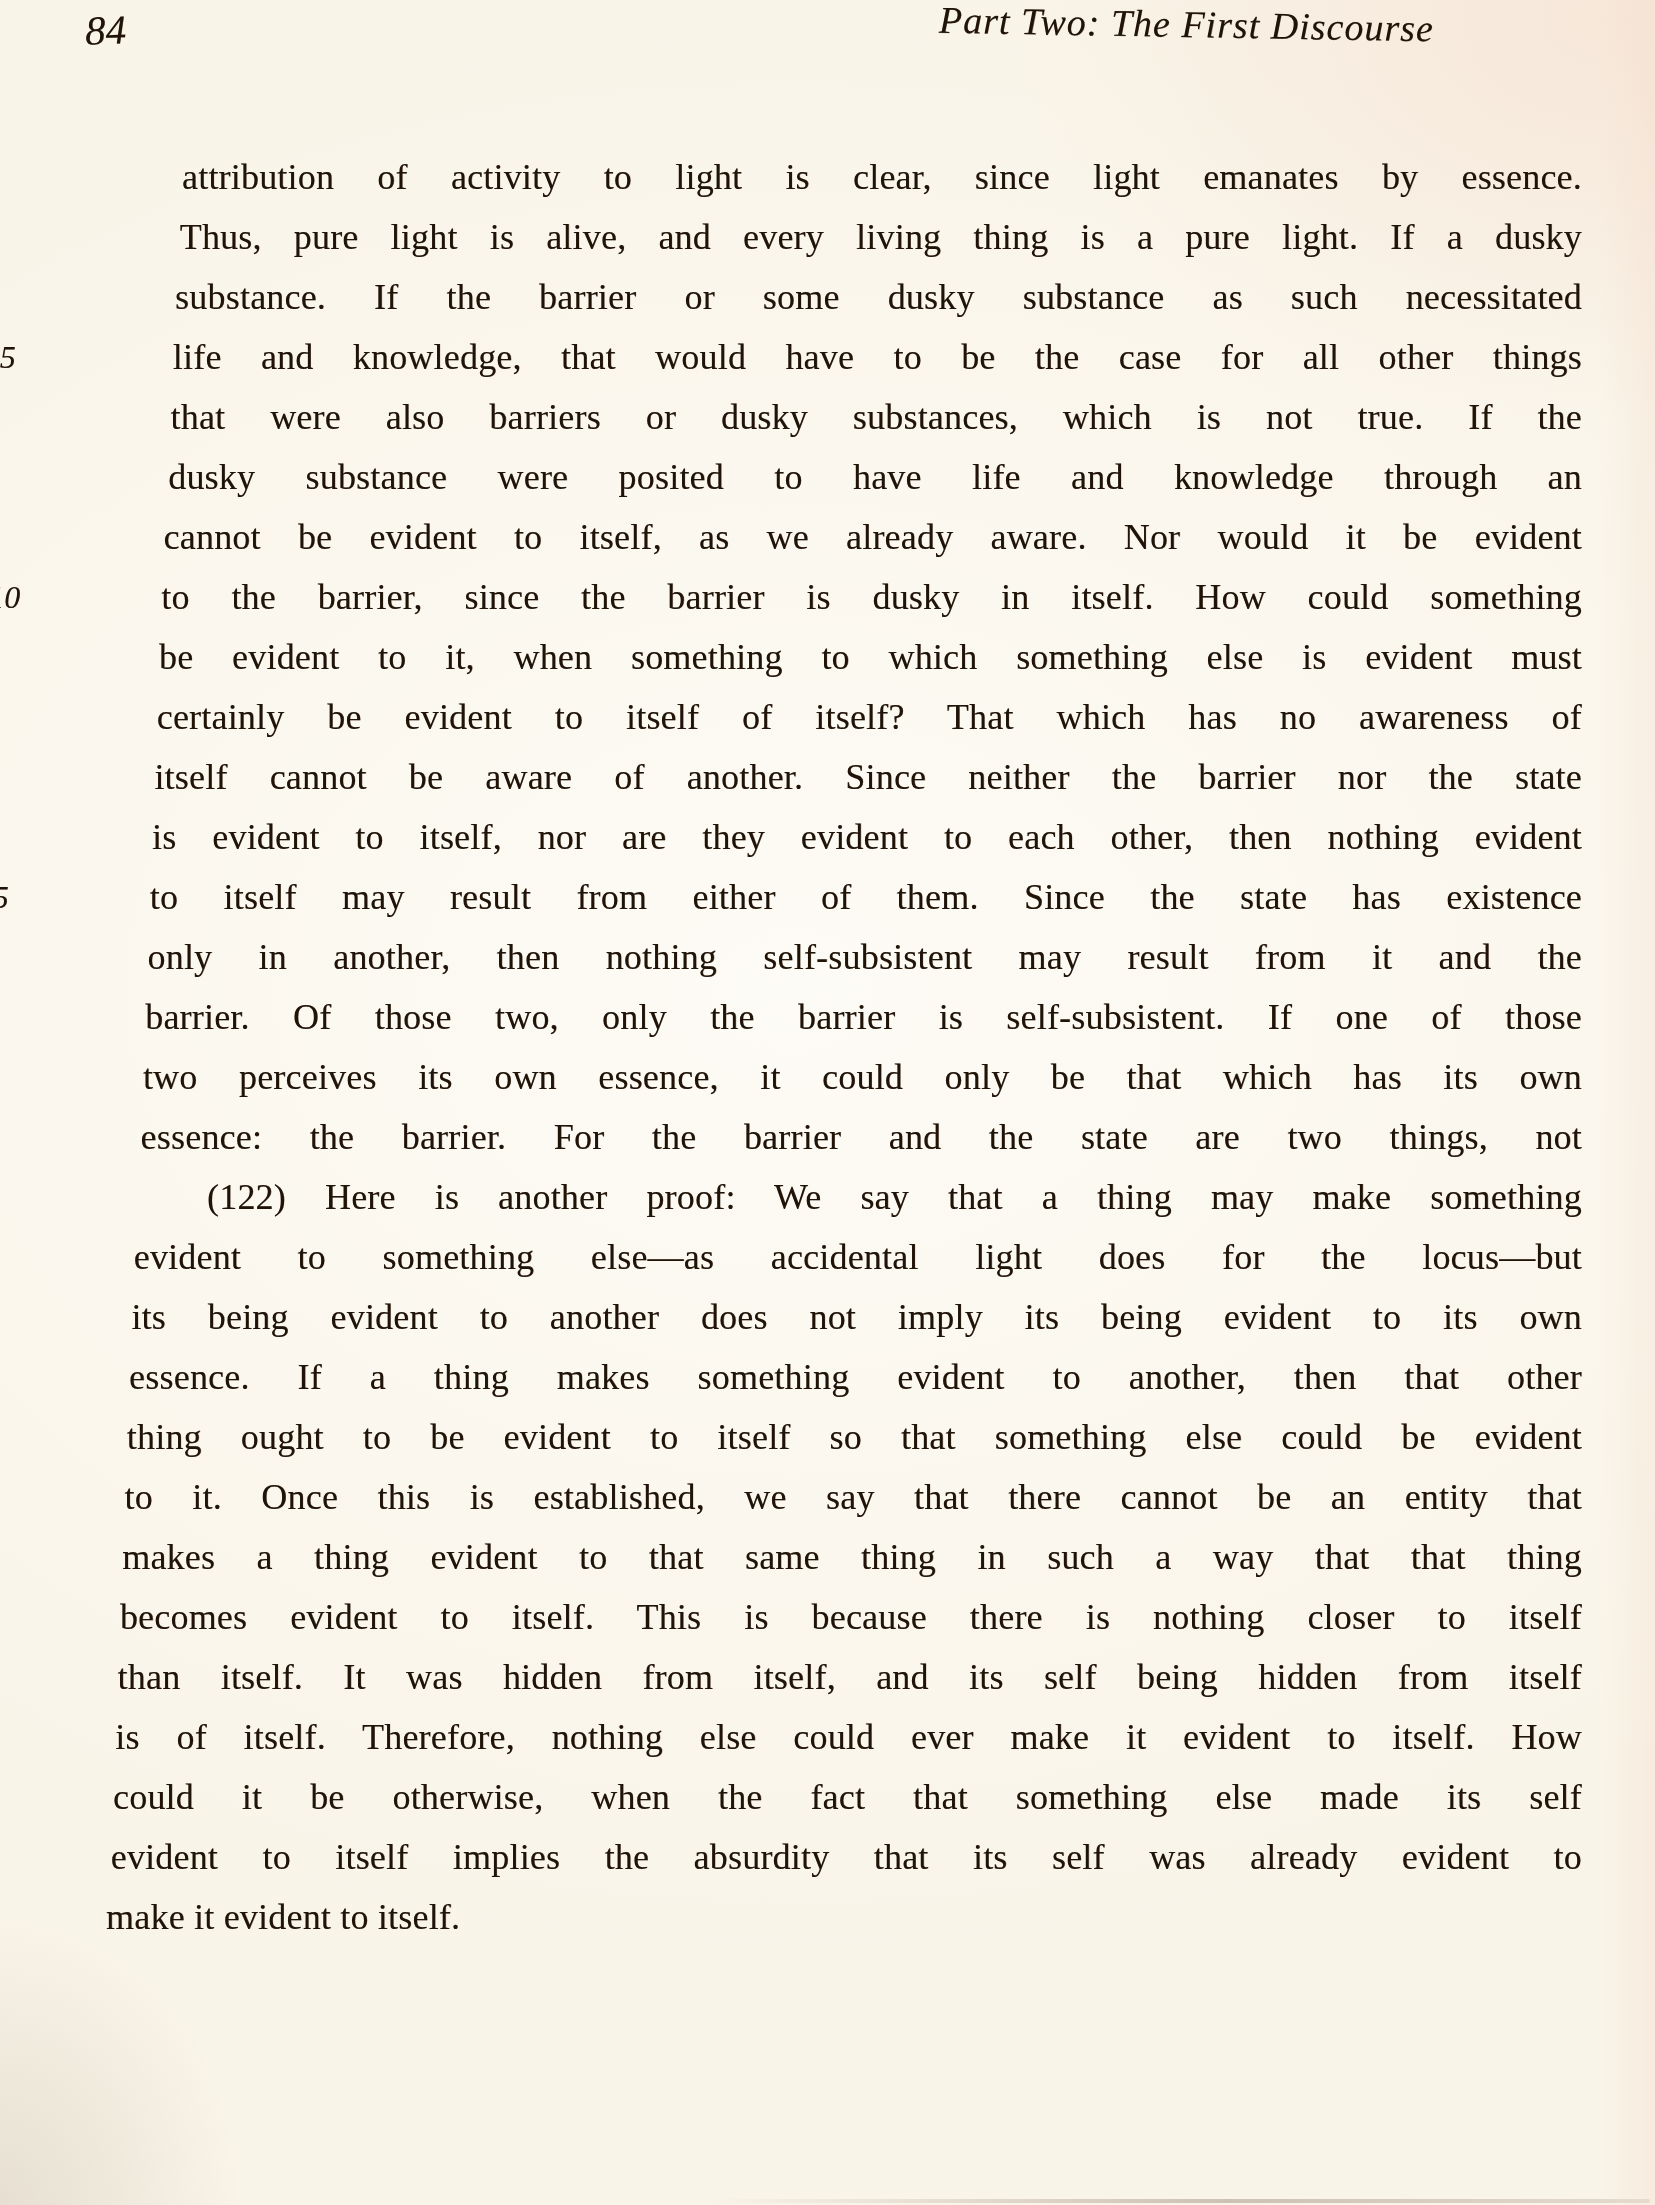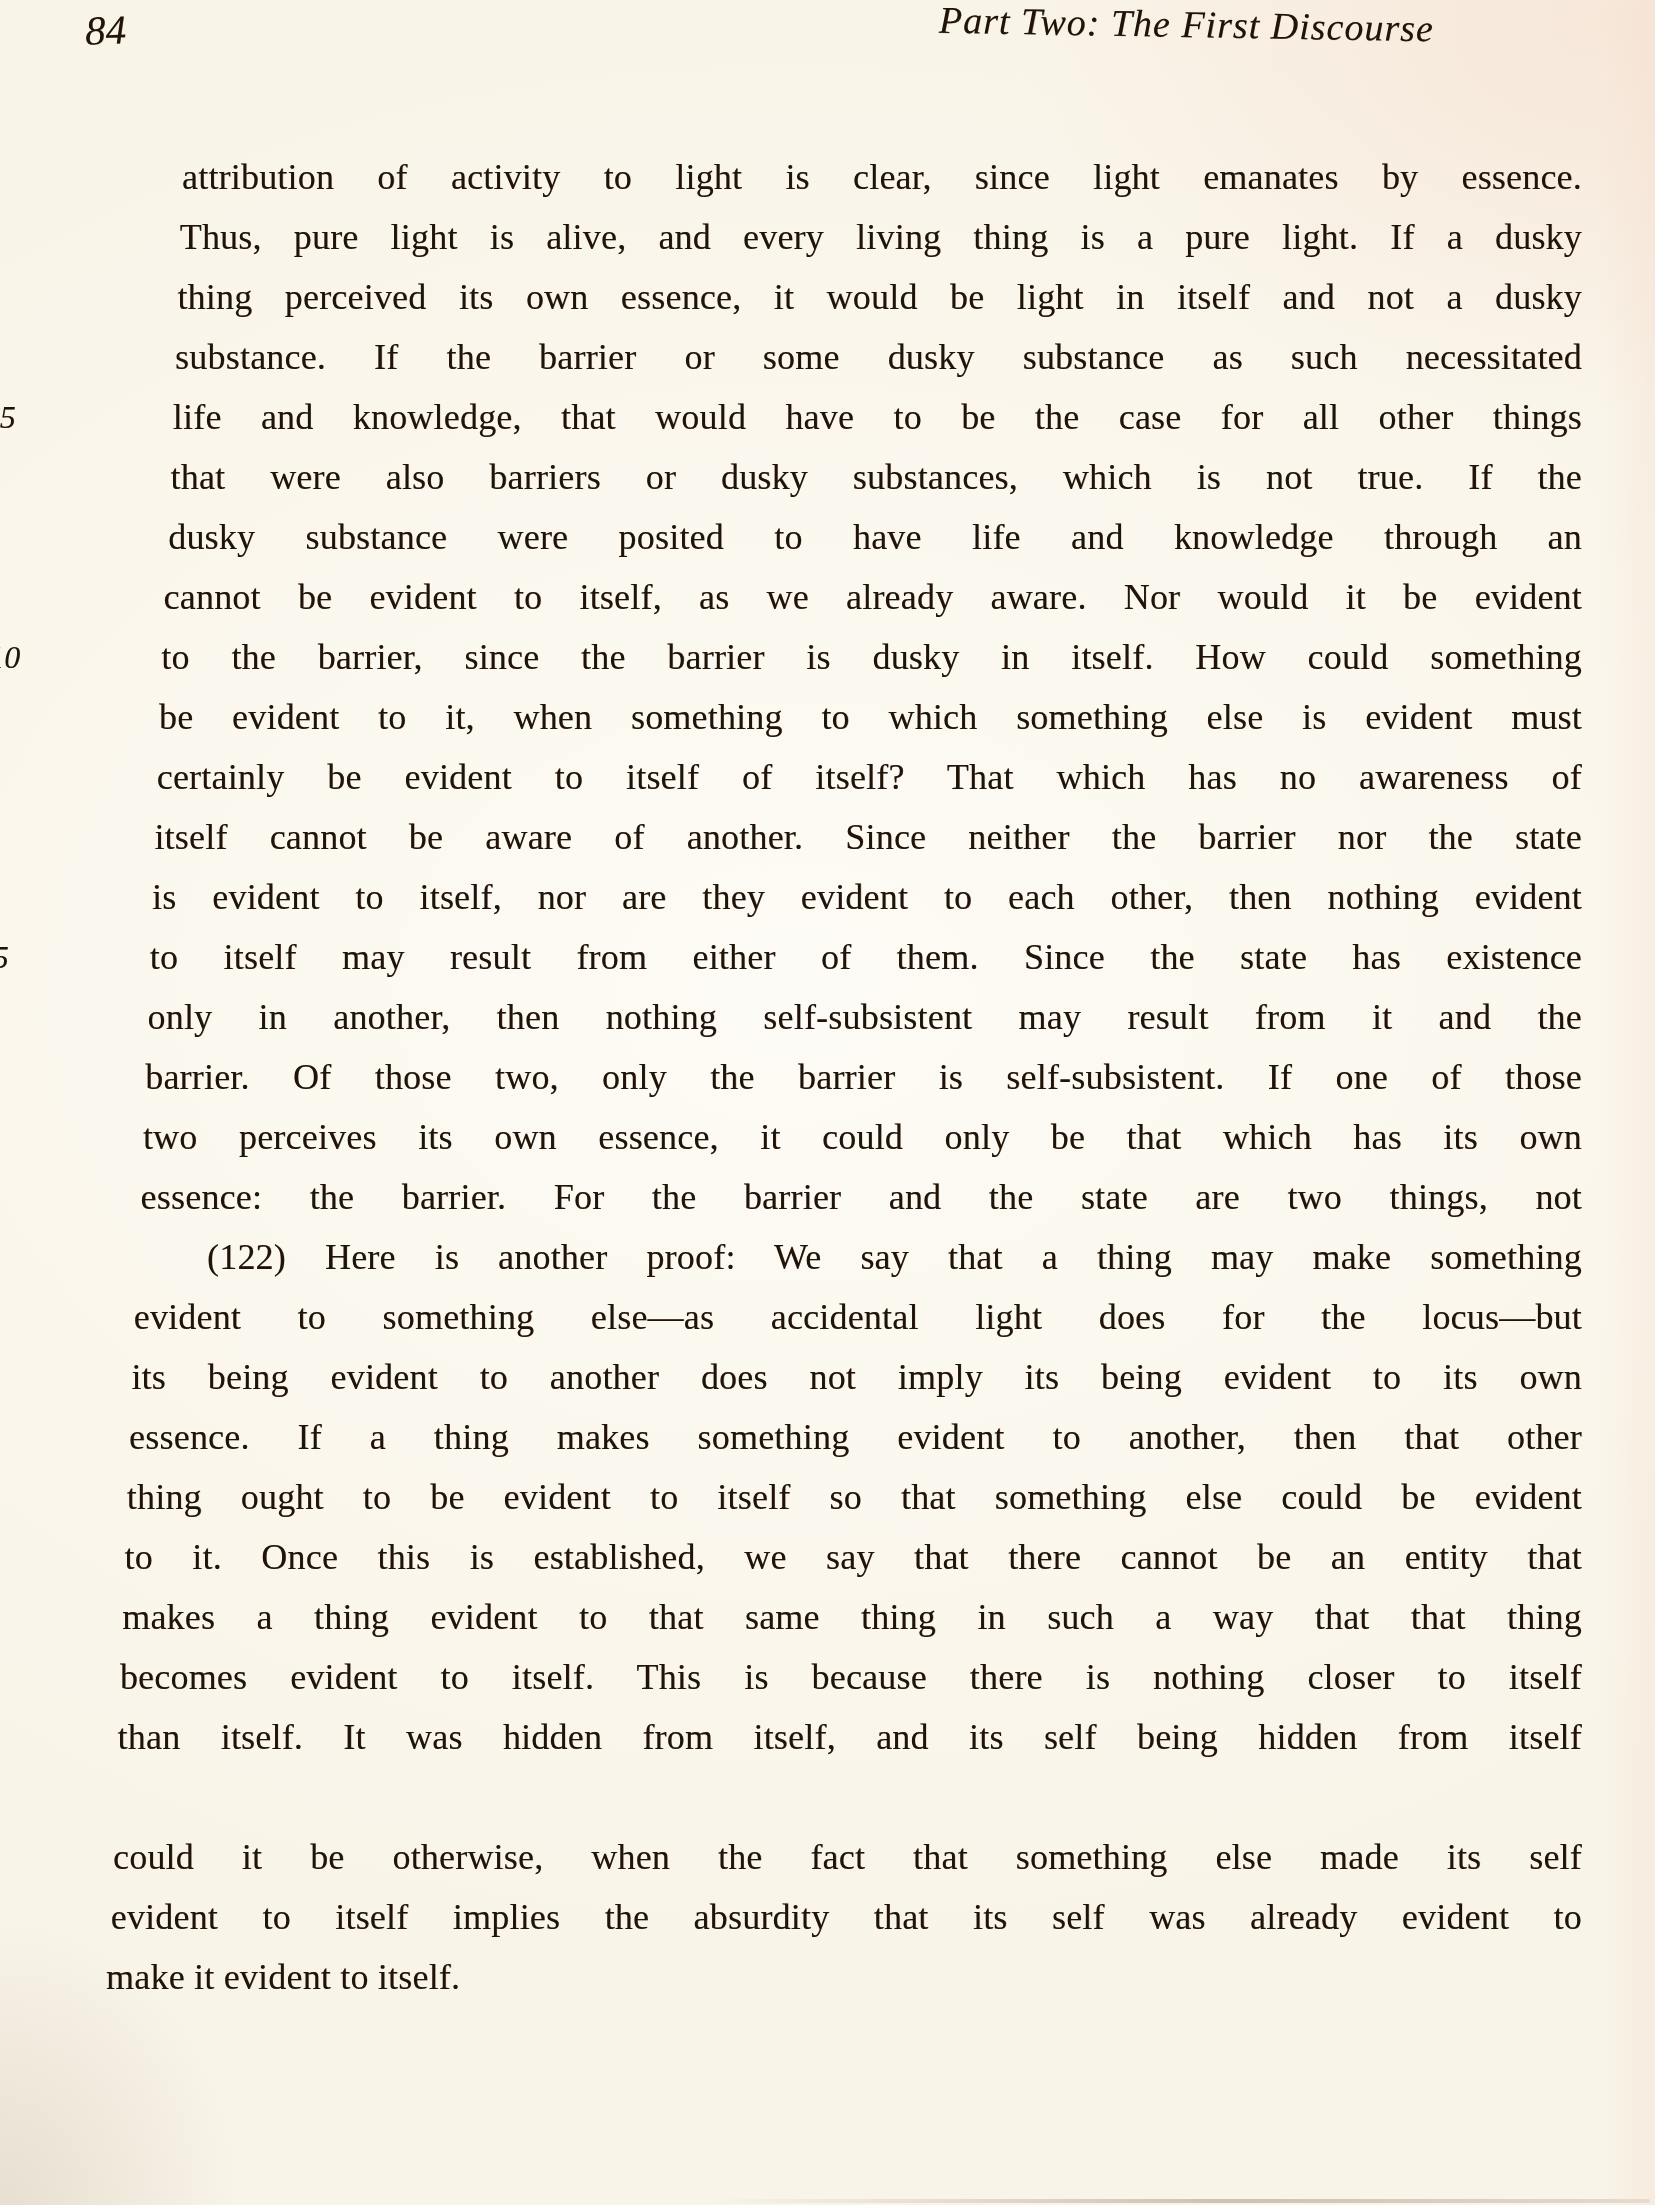--- a/index.html
+++ b/index.html
@@ -75,24 +75,20 @@
 
   <div class="text-block">
     <div class="line" style="--i: 0;">
       
       <span class="linetext">attribution of activity to light is clear, since light emanates by essence.</span>
     </div>
       <div class="line" style="--i: 1;">
       
       <span class="linetext">Thus, pure light is alive, and every living thing is a pure light. If a dusky</span>
     </div>
-      <div class="line" style="--i: 2;">
-      
-      <span class="linetext">thing perceived its own essence, it would be light in itself and not a dusky</span>
-    </div>
       <div class="line" style="--i: 3;">
       
       <span class="linetext">substance. If the barrier or some dusky substance as such necessitated</span>
     </div>
       <div class="line" style="--i: 4;">
       <span class="lineno">5</span>
       <span class="linetext">life and knowledge, that would have to be the case for all other things</span>
     </div>
       <div class="line" style="--i: 5;">
       
@@ -177,20 +173,21 @@
       <div class="line" style="--i: 27;">
       
       <span class="linetext">becomes evident to itself. This is because there is nothing closer to itself</span>
     </div>
       <div class="line" style="--i: 28;">
       
       <span class="linetext">than itself. It was hidden from itself, and its self being hidden from itself</span>
     </div>
       <div class="line" style="--i: 29;">
       <span class="lineno">30</span>
+      <span class="linetext">is of itself. Therefore, nothing else could ever make it evident to itself. How</span>
     </div>
       <div class="line" style="--i: 30;">
       
       <span class="linetext">could it be otherwise, when the fact that something else made its self</span>
     </div>
       <div class="line" style="--i: 31;">
       
       <span class="linetext">evident to itself implies the absurdity that its self was already evident to</span>
     </div>
       <div class="line para-end" style="--i: 33;">

